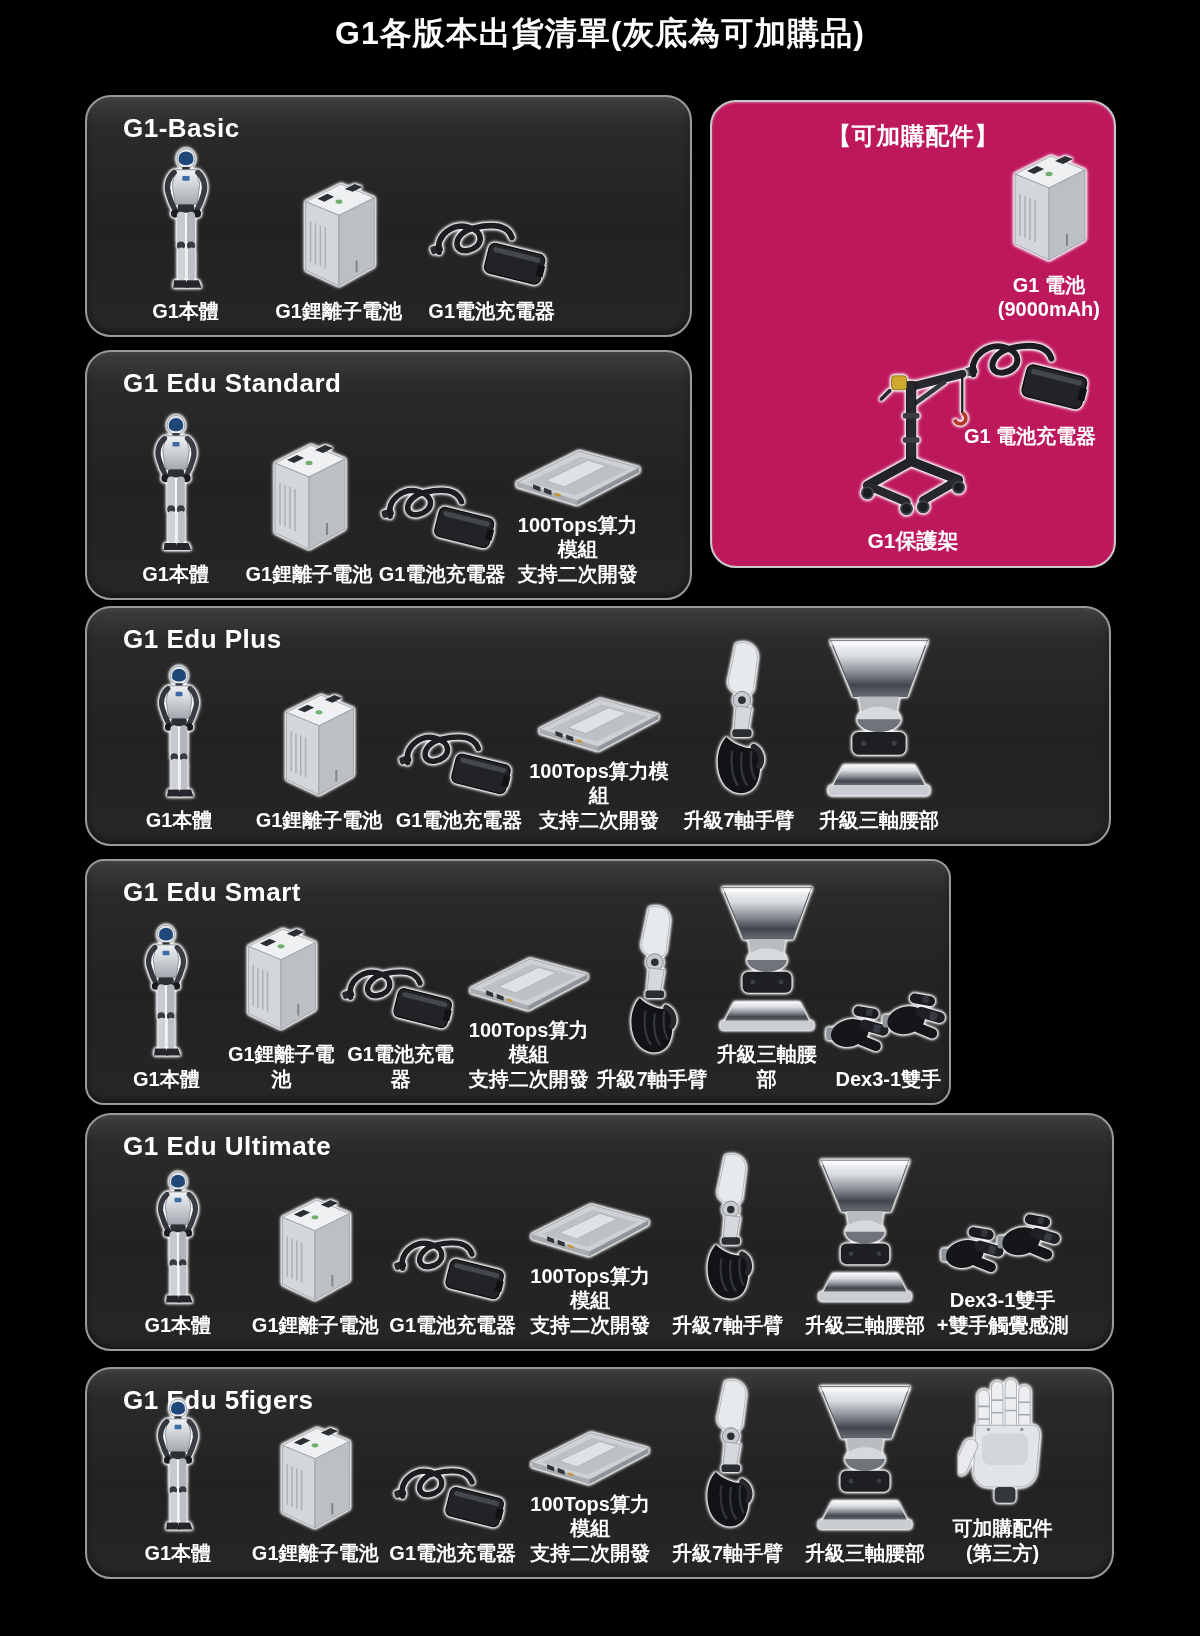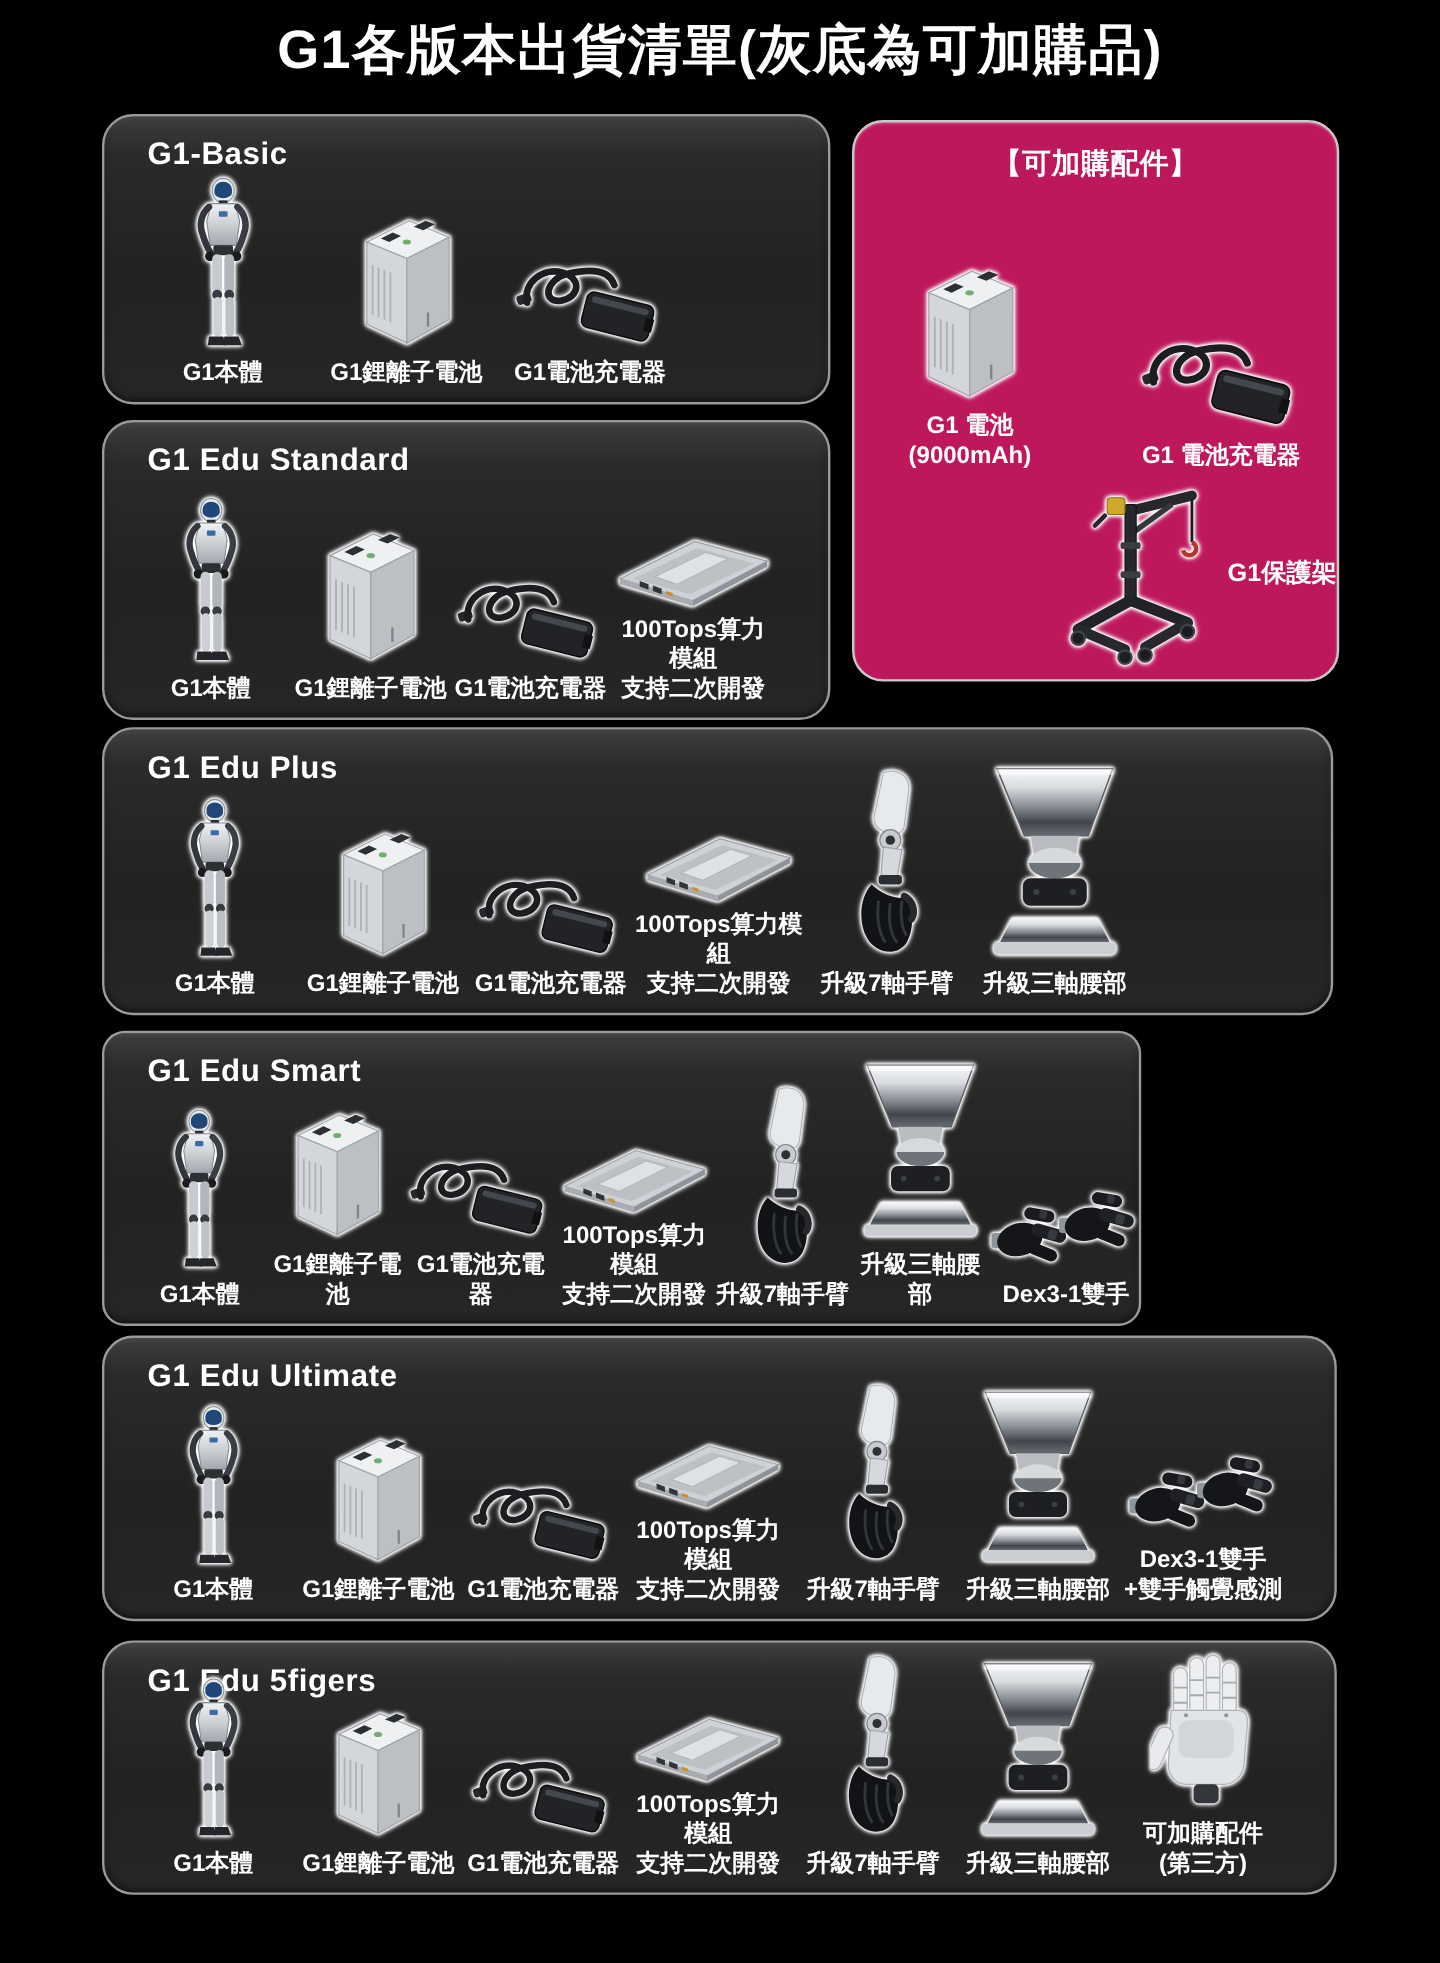--- a/index.html
+++ b/index.html
@@ -3,21 +3,21 @@
 <meta charset="utf-8">
 <style>
   html,body{margin:0;padding:0;}
   body{
     width:1200px;height:1636px;position:relative;overflow:hidden;
     background:#000;
     font-family:"Liberation Sans","DejaVu Sans",sans-serif;
   }
   .title{
     position:absolute;top:12px;left:0;width:1200px;text-align:center;
-    color:#fff;font-size:45px;font-weight:700;letter-spacing:1px;
+    color:#fff;font-size:32px;font-weight:700;letter-spacing:1px;
   }
   .panel{position:absolute;box-sizing:border-box;border-radius:26px;}
   .panel.dark{
     background:linear-gradient(180deg,#3c3c3c 0%,#2a2a2a 14%,#222 55%,#262626 100%);
     border:2px solid #9a9a9a;
     box-shadow:0 0 0 3px #000, inset 0 2px 4px rgba(255,255,255,.10), inset 0 -2px 6px rgba(0,0,0,.6);
   }
   .panel.gray{
     background:#be185d;
     border:2px solid #c9c9c9;
@@ -44,26 +44,26 @@
     filter:drop-shadow(0 0 1.2px #fff) drop-shadow(0 0 1.2px #fff) drop-shadow(0 0 1.6px #fff);
     margin-bottom:5px;flex:0 0 auto;
   }
   .item-label{
     color:#fff;font-size:20px;font-weight:600;text-align:center;
     white-space:pre-line;line-height:1.22;padding-bottom:4px;
   }
   
   .addons-row{
     position:absolute;left:14px;right:14px;top:44px;height:250px;
-    display:flex;align-items:flex-end;justify-content:space-between;
+    display:flex;align-items:flex-end;justify-content:space-between;flex-direction:column;
   }
   .addons-row .item{height:100%;flex:0 0 44%;}
   .addons-stand{
     position:absolute;left:0;right:0;top:300px;bottom:8px;
-    display:flex;flex-direction:row;align-items:center;justify-content:flex-end;
+    display:flex;flex-direction:column;align-items:center;justify-content:flex-end;
   }
   .addons-stand .item-label{font-size:21px;}
 </style>
 </head>
 <body>
 
 <svg width="0" height="0" style="position:absolute" aria-hidden="true">
   <defs>
     <linearGradient id="gradSilverV" x1="0" y1="0" x2="0" y2="1">
       <stop offset="0" stop-color="#f0f2f4"></stop>

